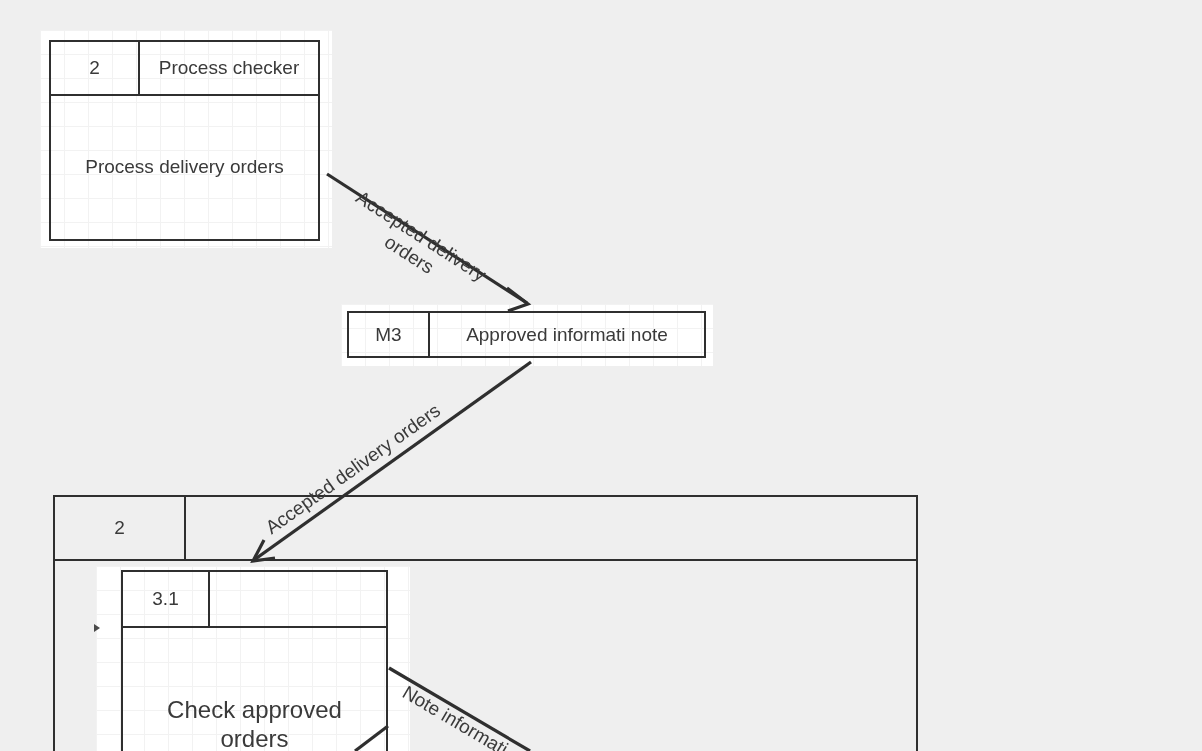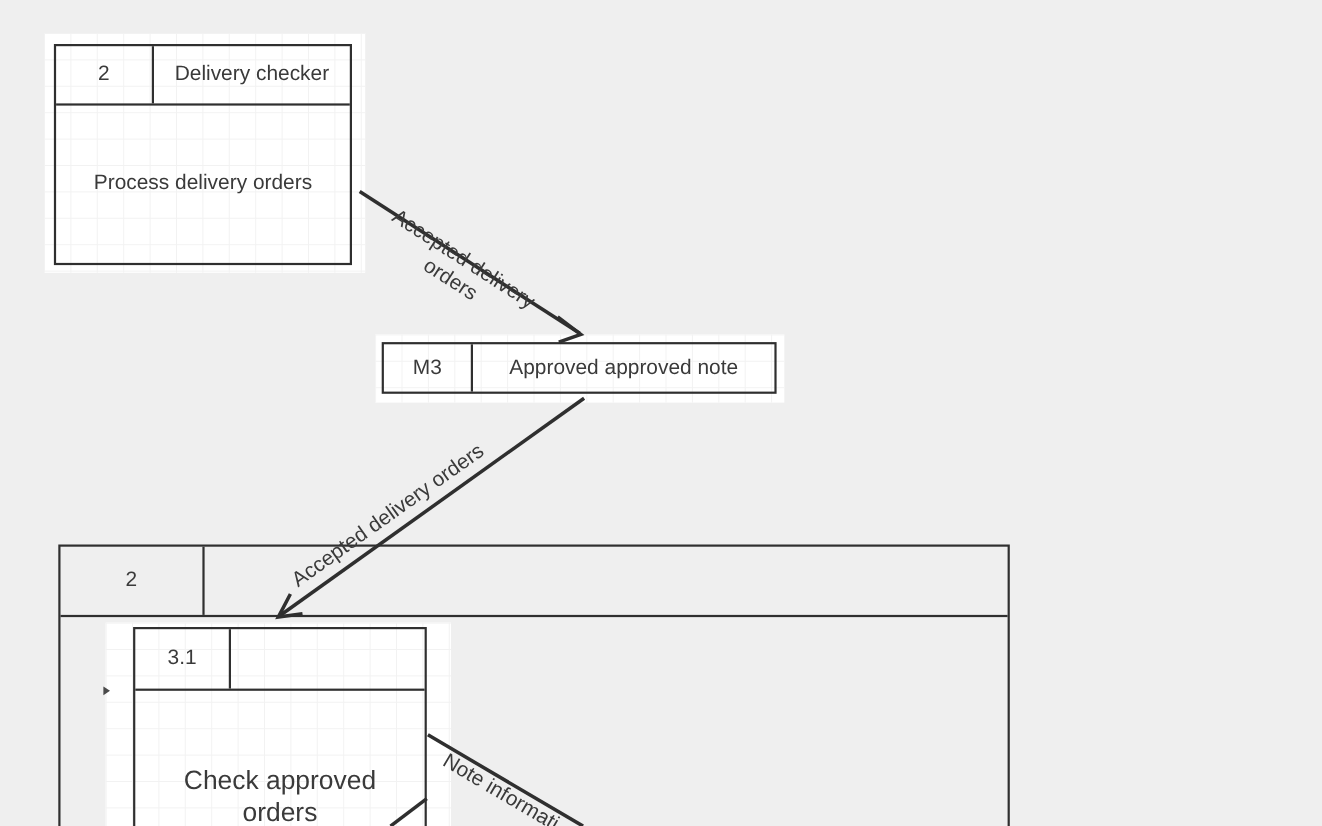--- a/index.html
+++ b/index.html
@@ -134,30 +134,30 @@
 </head>
 <body>
 
 <div id="canvas">
 
   <div class="sheet" style="left:40px; top:30px; width:292px; height:218px;"></div>
 
   <div class="process" style="left:49px; top:40px; width:271px; height:201px; font-size:19px;">
     <div class="hdr" style="height:54px;">
       <span class="hdr-id" style="width:89px;">2</span>
-      <span class="hdr-name">Delivery checker</span>
+      <span class="hdr-name">Process checker</span>
     </div>
     <div class="body">Process delivery orders</div>
   </div>
 
   <div class="sheet" style="left:341px; top:304px; width:372px; height:62px;"></div>
 
   <div class="datastore" style="left:347px; top:311px; width:359px; height:47px; font-size:19px;">
     <span class="ds-id" style="width:81px;">M3</span>
-    <span class="ds-name">Approved approved note</span>
+    <span class="ds-name">Approved informati note</span>
   </div>
 
   <div class="process" style="left:53px; top:495px; width:865px; height:330px; font-size:19px;">
     <div class="hdr" style="height:64px;">
       <span class="hdr-id" style="width:131px;">2</span>
     </div>
     <div class="body"></div>
   </div>
 
   <div class="sheet" style="left:96px; top:566px; width:314px; height:185px;"></div>

